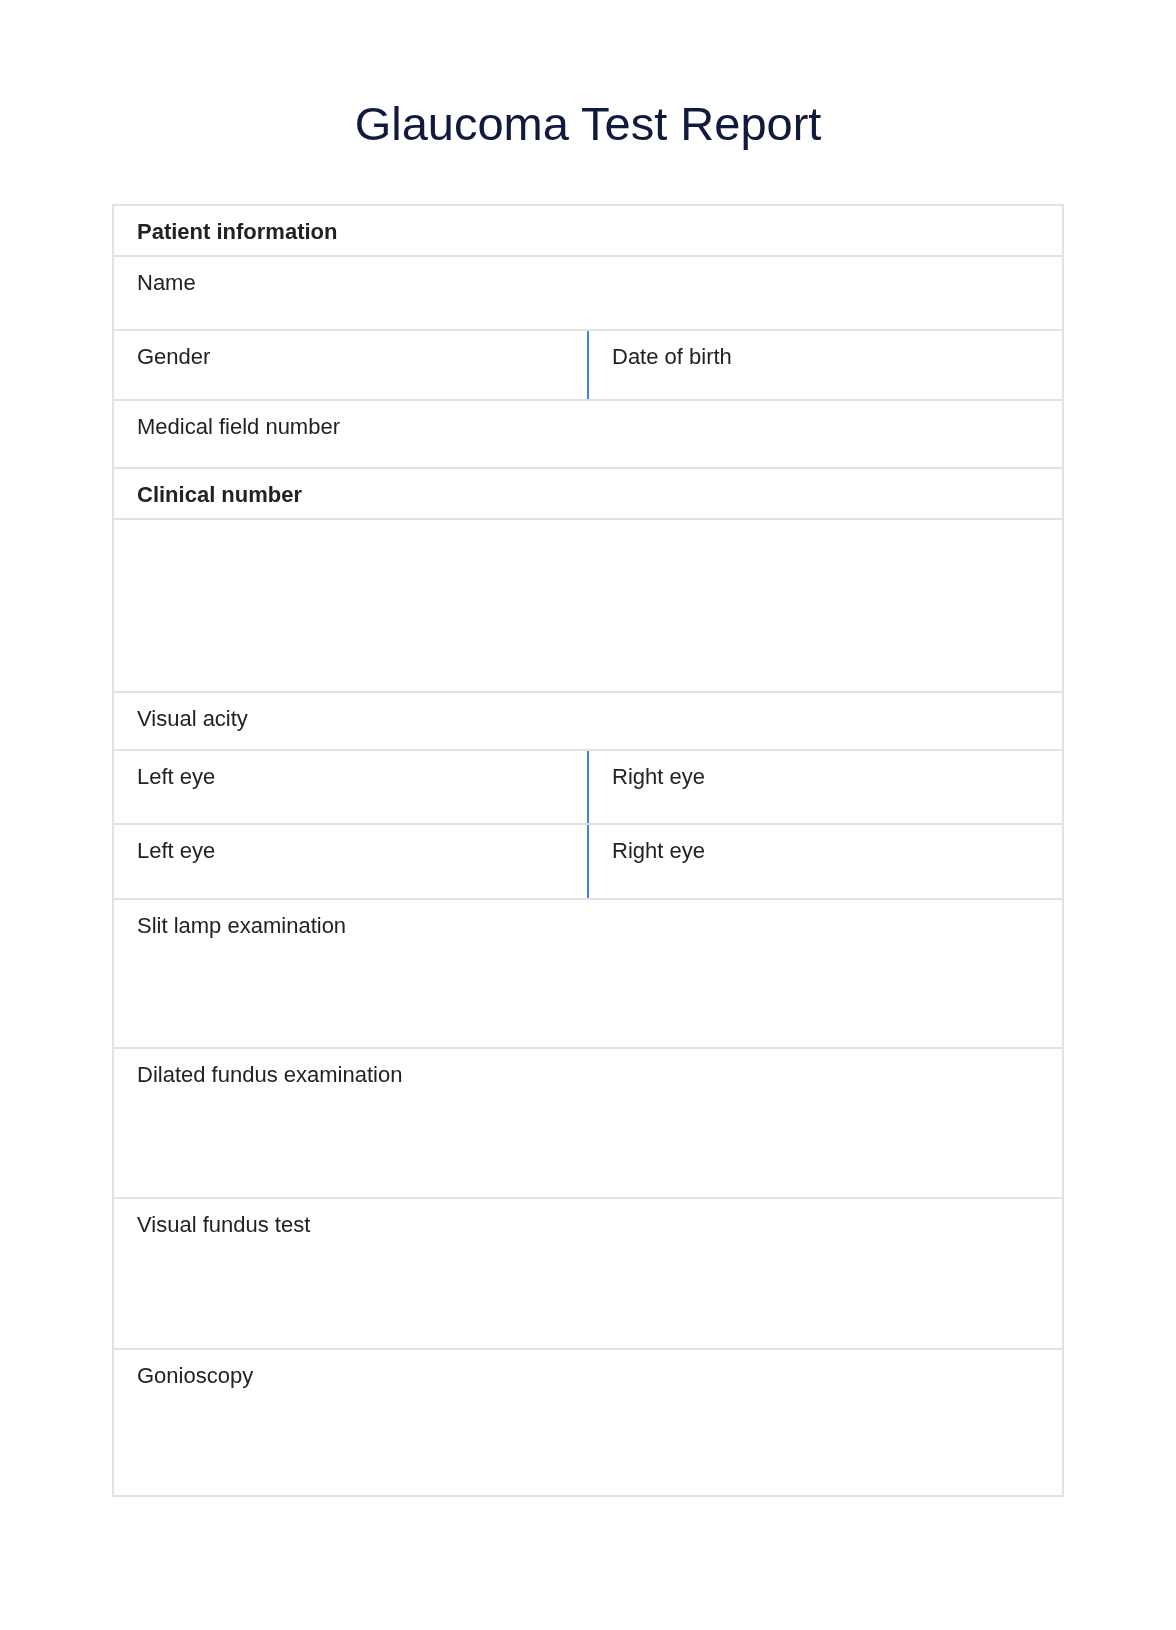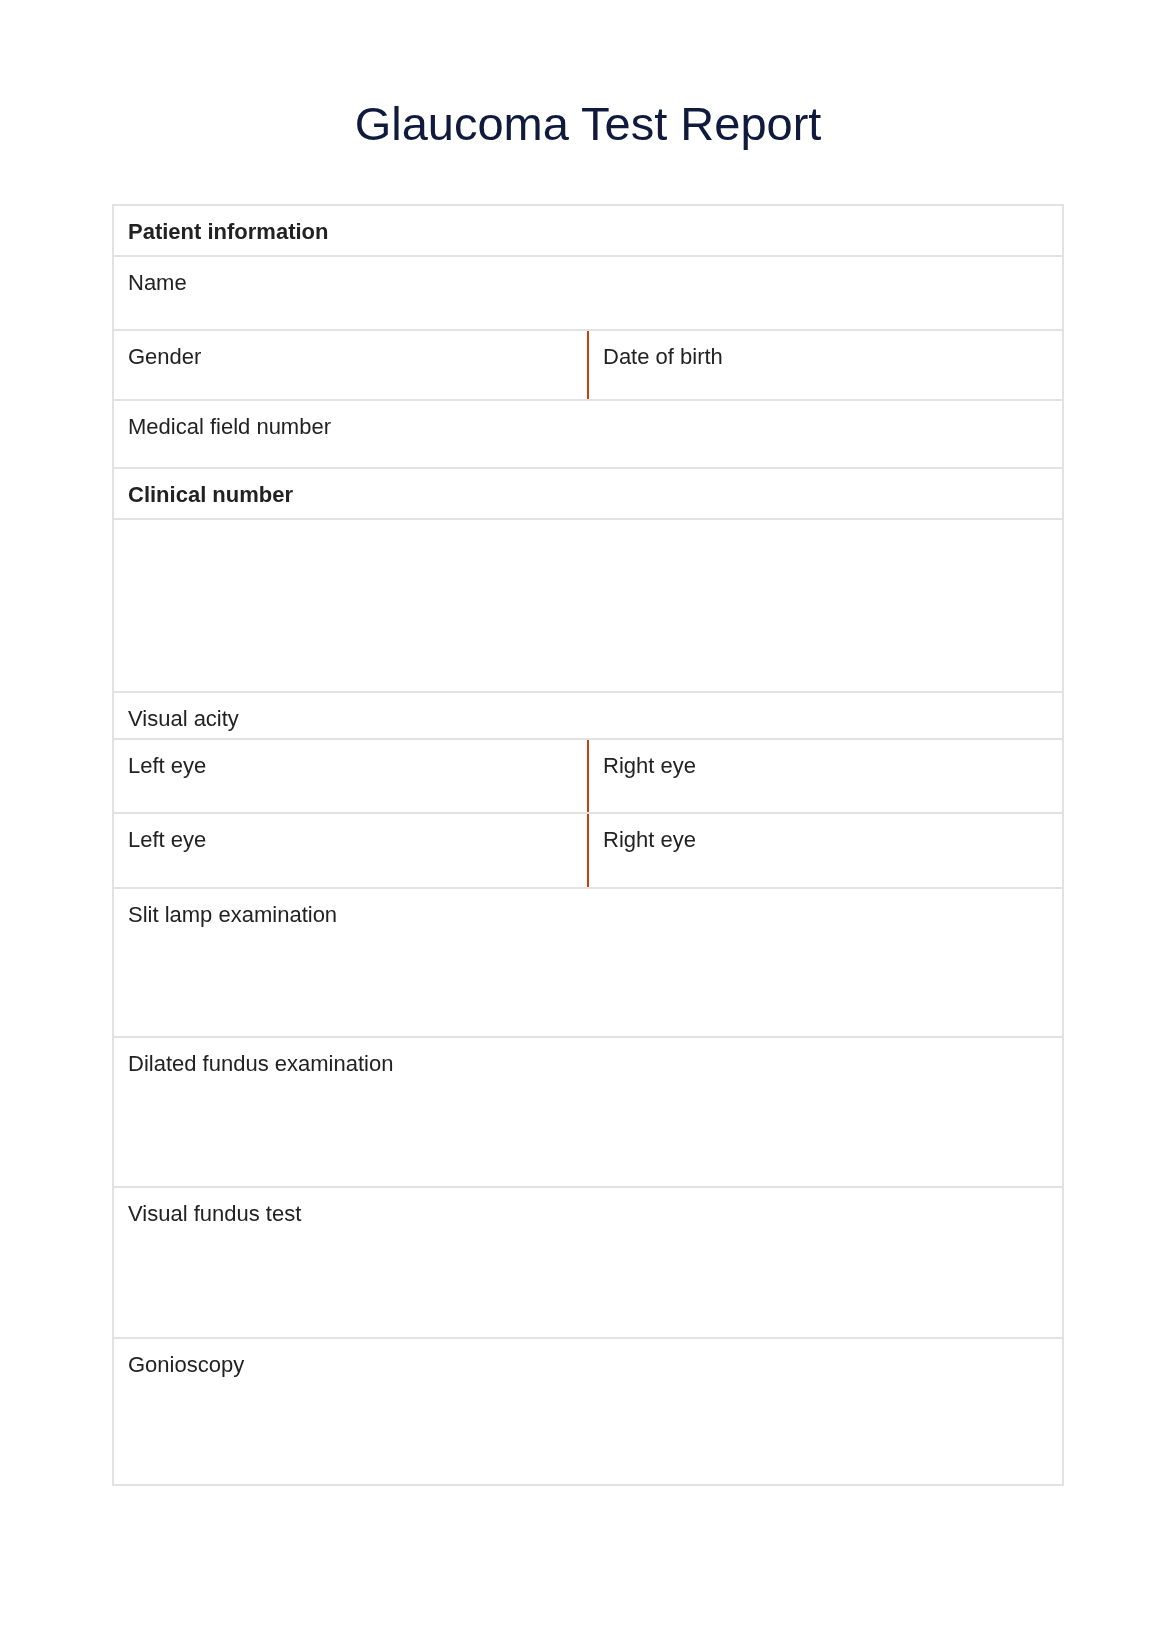--- a/index.html
+++ b/index.html
@@ -8,22 +8,22 @@
     position: absolute; left: 0; right: 0; top: 96px;
     text-align: center; font-size: 47px; font-weight: normal; color: #0f1a3d;
     font-family: "Liberation Sans", sans-serif; letter-spacing: 0px;
   }
   .form {
     position: absolute; left: 112px; top: 204px; width: 952px;
     border: 2px solid #e2e2e2; box-sizing: border-box;
   }
   .row { display: flex; border-top: 2px solid #e2e2e2; box-sizing: border-box; }
   .row:first-child { border-top: none; }
-  .cell { flex: 1; padding: 13px 14px; box-sizing: border-box; font-size: 22px; line-height: 26px; }
-  .cell + .cell { border-left: 2px solid #c2410c; }
+  .cell { flex: 1; padding: 13px 23px; box-sizing: border-box; font-size: 22px; line-height: 26px; }
+  .cell + .cell { border-left: 2px solid #3b82f6; }
   .bold { font-weight: bold; }
 </style>
 </head>
 <body>
 
 <div class="title">Glaucoma Test Report</div>
 
 <div class="form">
   <div class="row" style="height:49px">
     <div class="cell bold">Patient information</div>
@@ -37,21 +37,21 @@
   </div>
   <div class="row" style="height:68px">
     <div class="cell">Medical field number</div>
   </div>
   <div class="row" style="height:51px">
     <div class="cell bold">Clinical number</div>
   </div>
   <div class="row" style="height:173px">
     <div class="cell"></div>
   </div>
-  <div class="row" style="height:47px">
+  <div class="row" style="height:58px">
     <div class="cell">Visual acity</div>
   </div>
   <div class="row" style="height:74px">
     <div class="cell">Left eye</div>
     <div class="cell">Right eye</div>
   </div>
   <div class="row" style="height:75px">
     <div class="cell">Left eye</div>
     <div class="cell">Right eye</div>
   </div>

